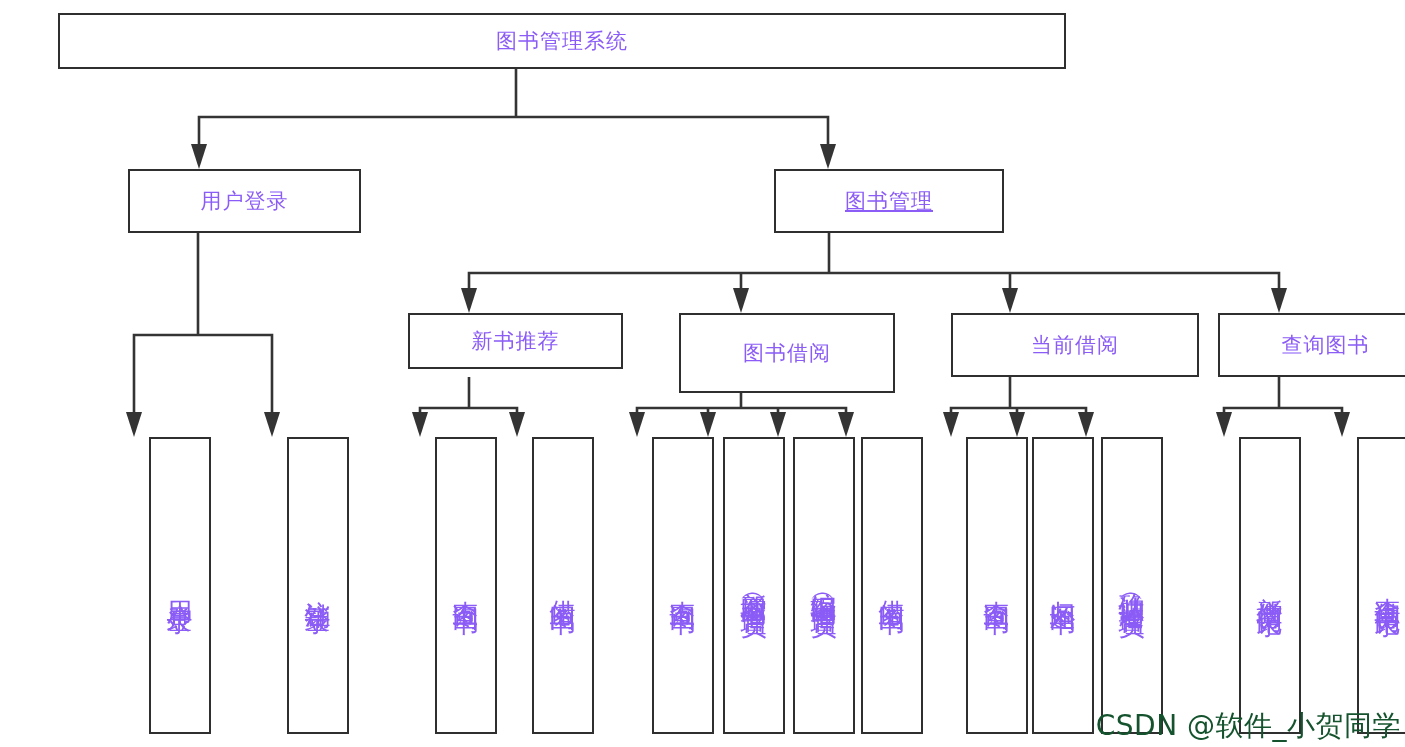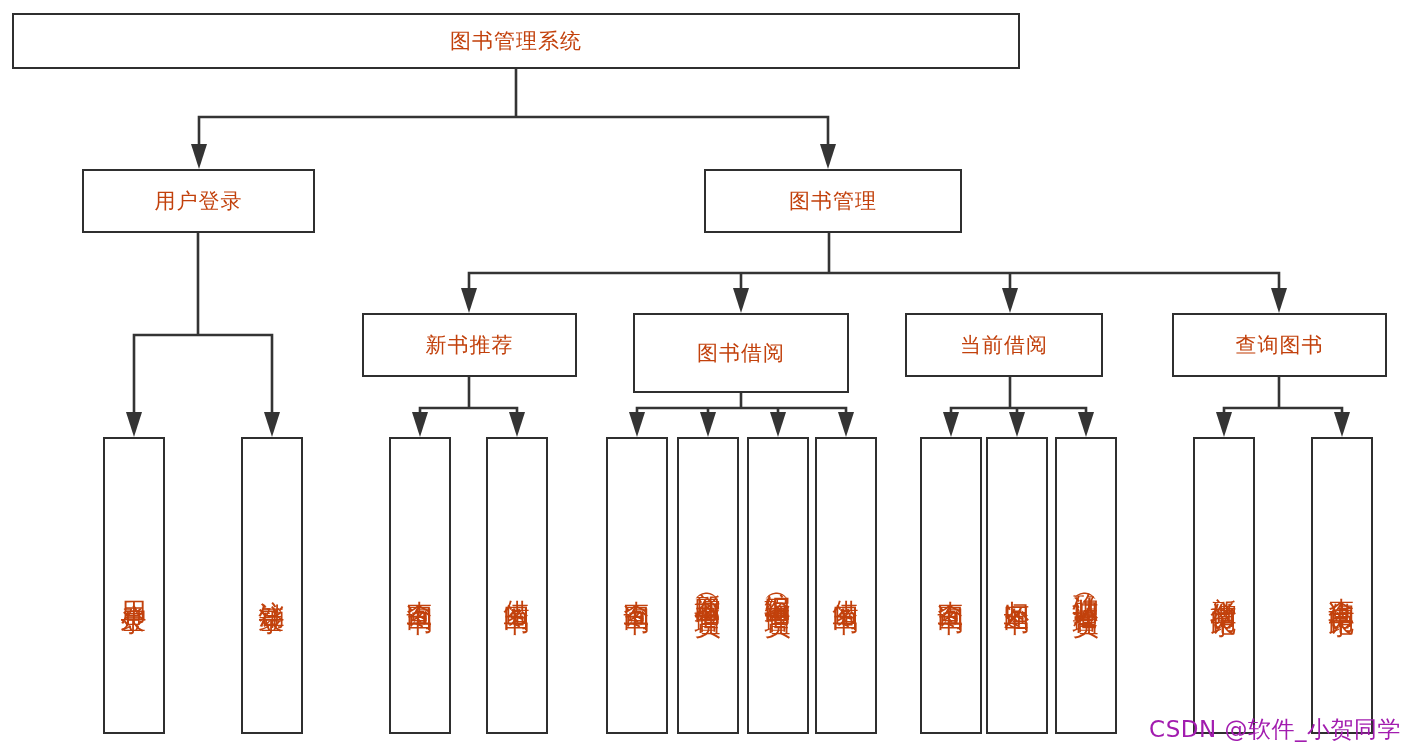--- a/index.html
+++ b/index.html
@@ -14,44 +14,45 @@
   .connectors {
     position: absolute;
     left: 0; top: 0;
     width: 1405px; height: 747px;
   }
   .node {
     position: absolute;
     box-sizing: border-box;
     background: #ffffff;
     border: 2.5px solid #2f2f2f;
-    color: #c2410c;
+    color: #8b5cf6;
     display: flex;
     align-items: center;
     justify-content: center;
     text-align: left;
+    margin-left: 46px;
   }
   .hbox {
     font-size: 21px;
     letter-spacing: 1px;
     line-height: 1;
   }
   .vbox {
     writing-mode: vertical-rl;
     text-orientation: mixed;
     font-size: 26px;
     letter-spacing: 3px;
     line-height: 1;
   }
   .watermark {
     position: absolute;
     right: 4px;
     bottom: 2px;
-    font-size: 23px;
-    color: #a21caf;
+    font-size: 28px;
+    color: #14532d;
     letter-spacing: 0.5px;
     white-space: nowrap;
     z-index: 5;
   }
 </style>
 </head>
 <body>
 
 <div class="canvas">
 
@@ -94,25 +95,25 @@
       <polygon points="1009,412 1025,412 1017,437"></polygon>
       <polygon points="1078,412 1094,412 1086,437"></polygon>
       <polygon points="1216,412 1232,412 1224,437"></polygon>
       <polygon points="1334,412 1350,412 1342,437"></polygon>
     </g>
   </svg>
 
   <div class="node hbox" style="left:12px; top:13px; width:1008px; height:56px;">图书管理系统</div>
 
   <div class="node hbox" style="left:82px; top:169px; width:233px; height:64px;">用户登录</div>
-  <div class="node hbox" style="left:704px; top:169px; width:258px; height:64px;">图书管理</div>
+  <div class="node hbox" style="left:728px; top:169px; width:230px; height:64px;text-decoration:underline;">图书管理</div>
 
-  <div class="node hbox" style="left:362px; top:313px; width:215px; height:64px;">新书推荐</div>
+  <div class="node hbox" style="left:362px; top:313px; width:215px; height:56px;">新书推荐</div>
   <div class="node hbox" style="left:633px; top:313px; width:216px; height:80px;">图书借阅</div>
-  <div class="node hbox" style="left:905px; top:313px; width:198px; height:64px;">当前借阅</div>
+  <div class="node hbox" style="left:905px; top:313px; width:248px; height:64px;">当前借阅</div>
   <div class="node hbox" style="left:1172px; top:313px; width:215px; height:64px;">查询图书</div>
 
   <div class="node vbox" style="left:103px; top:437px; width:62px; height:297px;">用户登录</div>
   <div class="node vbox" style="left:241px; top:437px; width:62px; height:297px;">注销登录</div>
 
   <div class="node vbox" style="left:389px; top:437px; width:62px; height:297px;">查询图书</div>
   <div class="node vbox" style="left:486px; top:437px; width:62px; height:297px;">借阅图书</div>
 
   <div class="node vbox" style="left:606px; top:437px; width:62px; height:297px;">查询图书</div>
   <div class="node vbox" style="left:677px; top:437px; width:62px; height:297px;">新增图书（管理员）</div>

